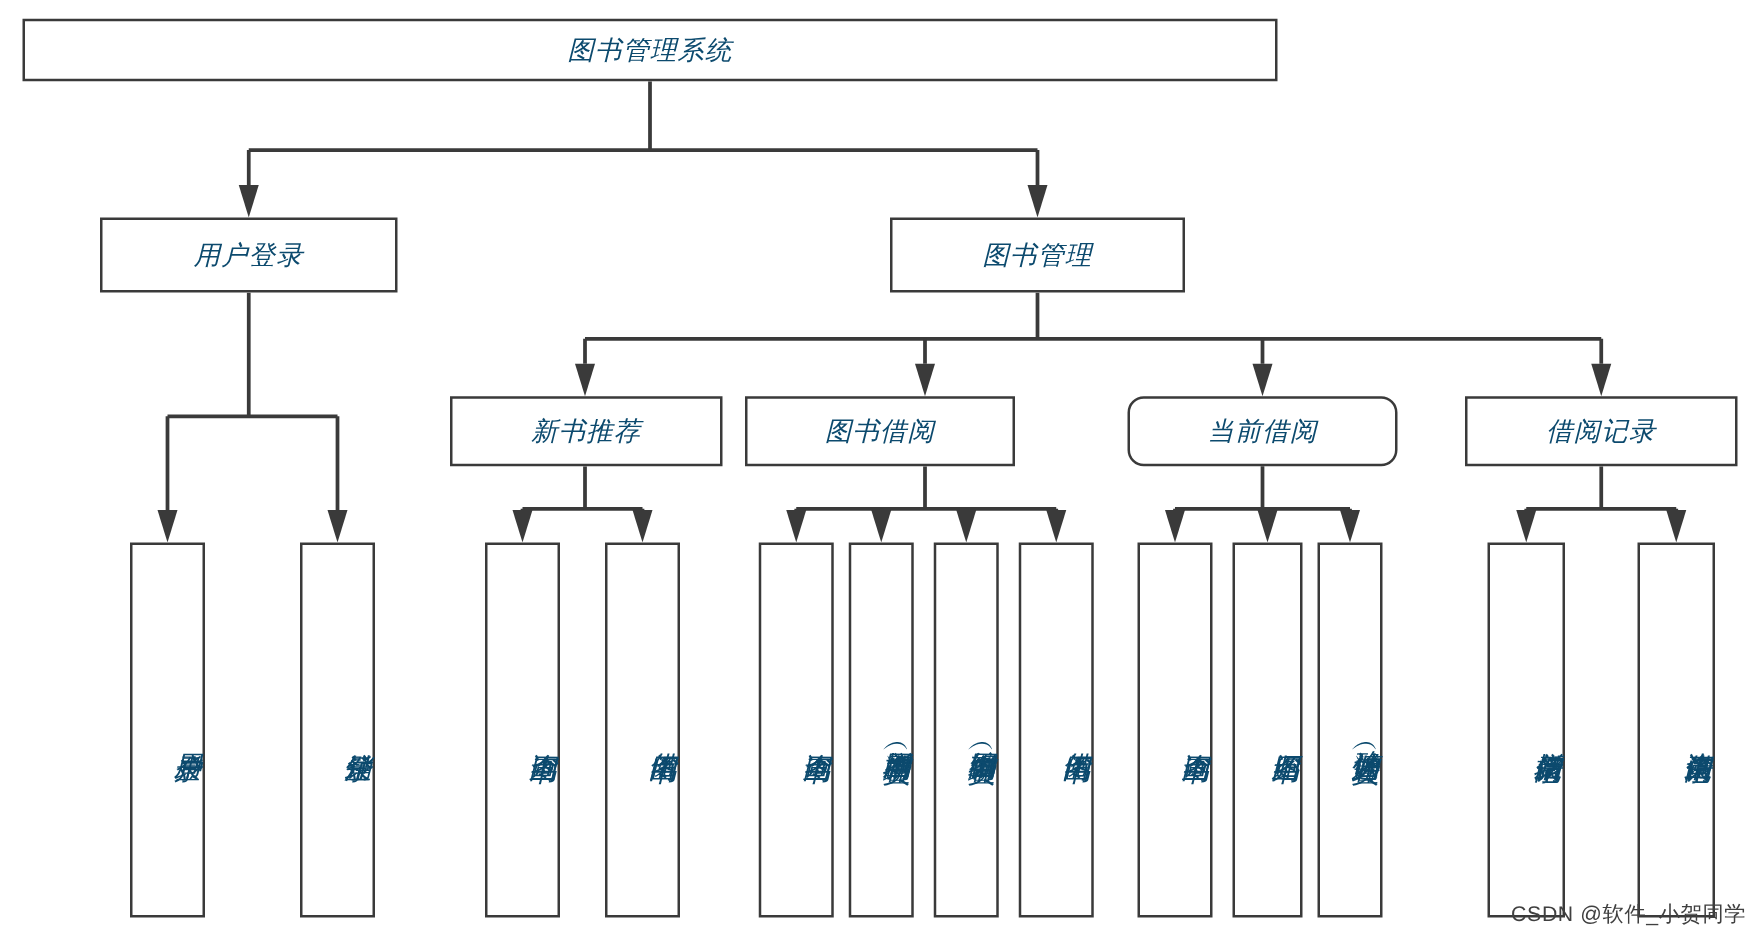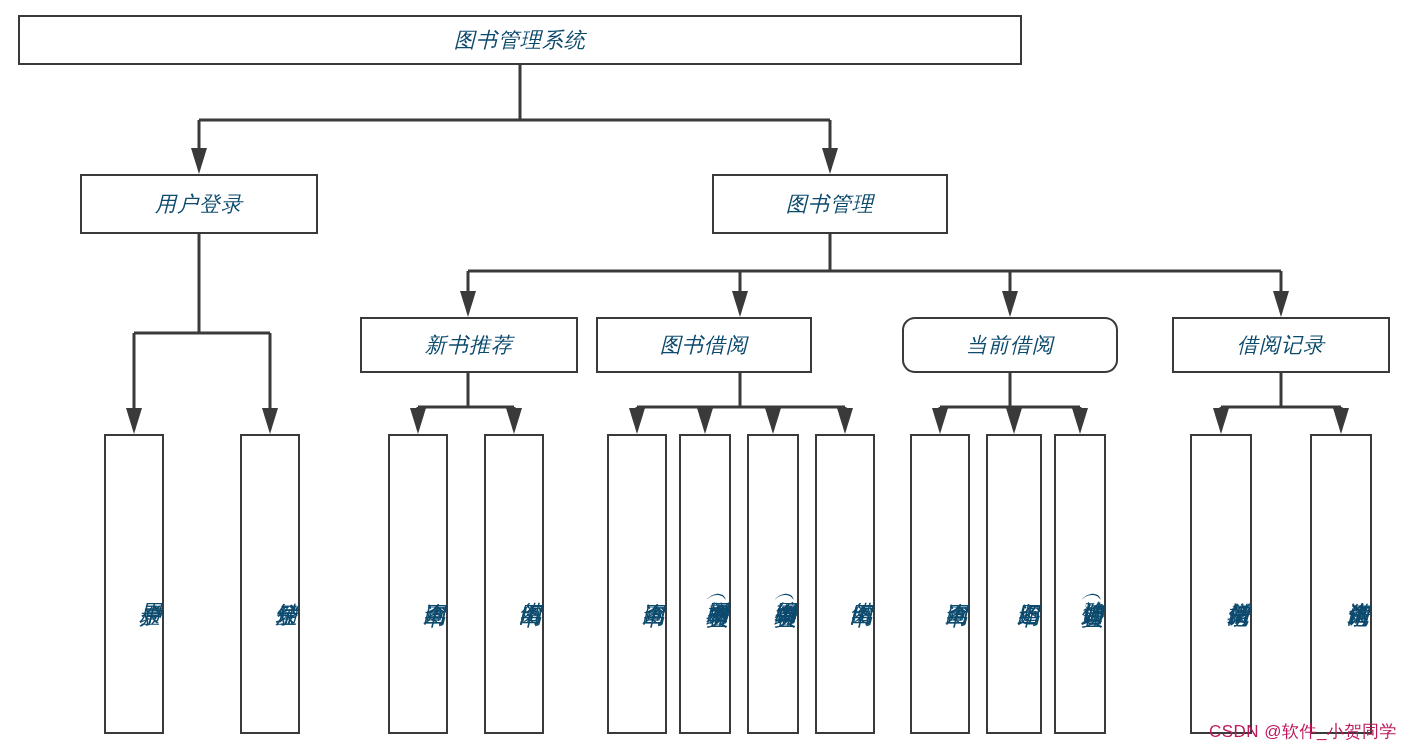--- a/index.html
+++ b/index.html
@@ -53,21 +53,21 @@
   }
   .node.vert .vlabel {
     writing-mode: vertical-rl;
     text-orientation: upright;
   }
   #watermark {
     position: absolute;
     right: 8px;
     bottom: 4px;
     font-size: 17px;
-    color: #be185d;
+    color: #404040;
     letter-spacing: 0.5px;
     user-select: none;
   }
 </style>
 </head>
 <body>
 
 <div id="canvas">
 
   <svg id="wires" viewBox="0 0 1405 747" xmlns="http://www.w3.org/2000/svg">

